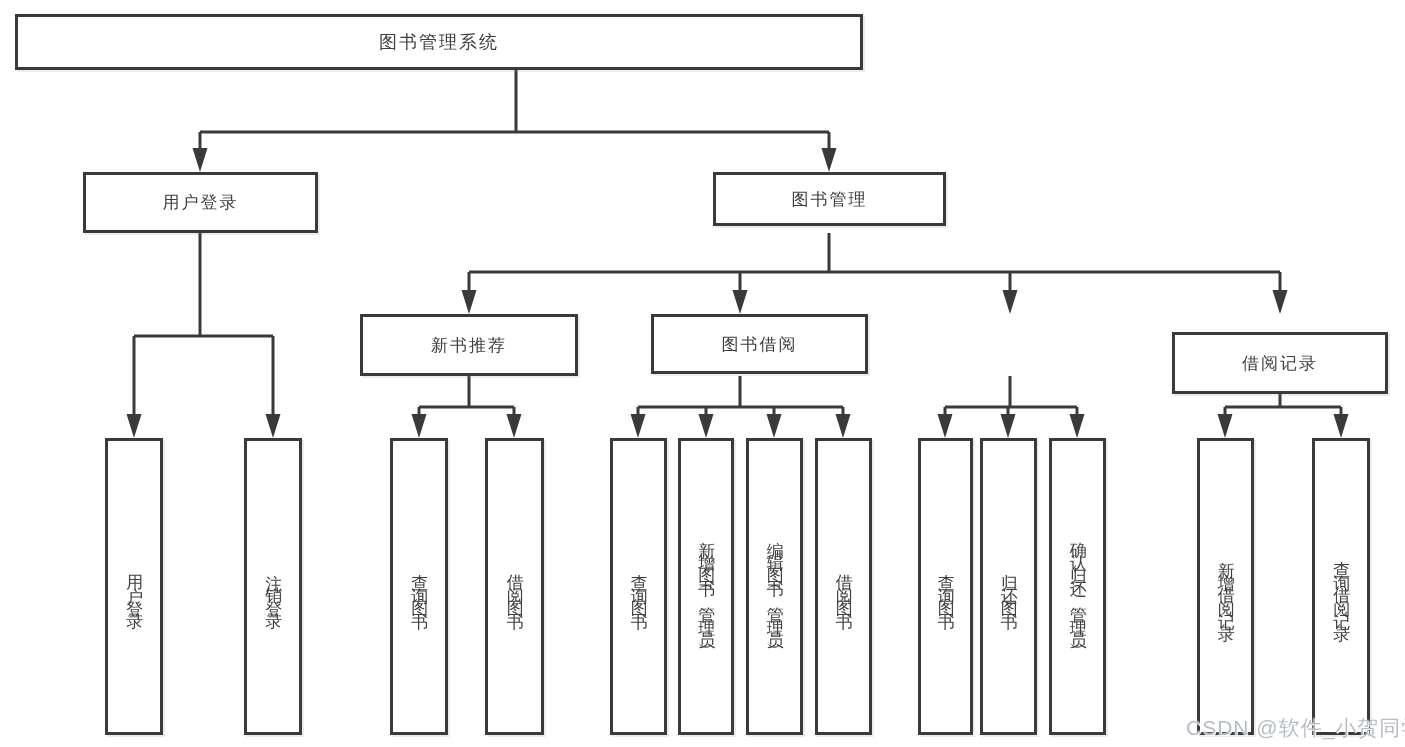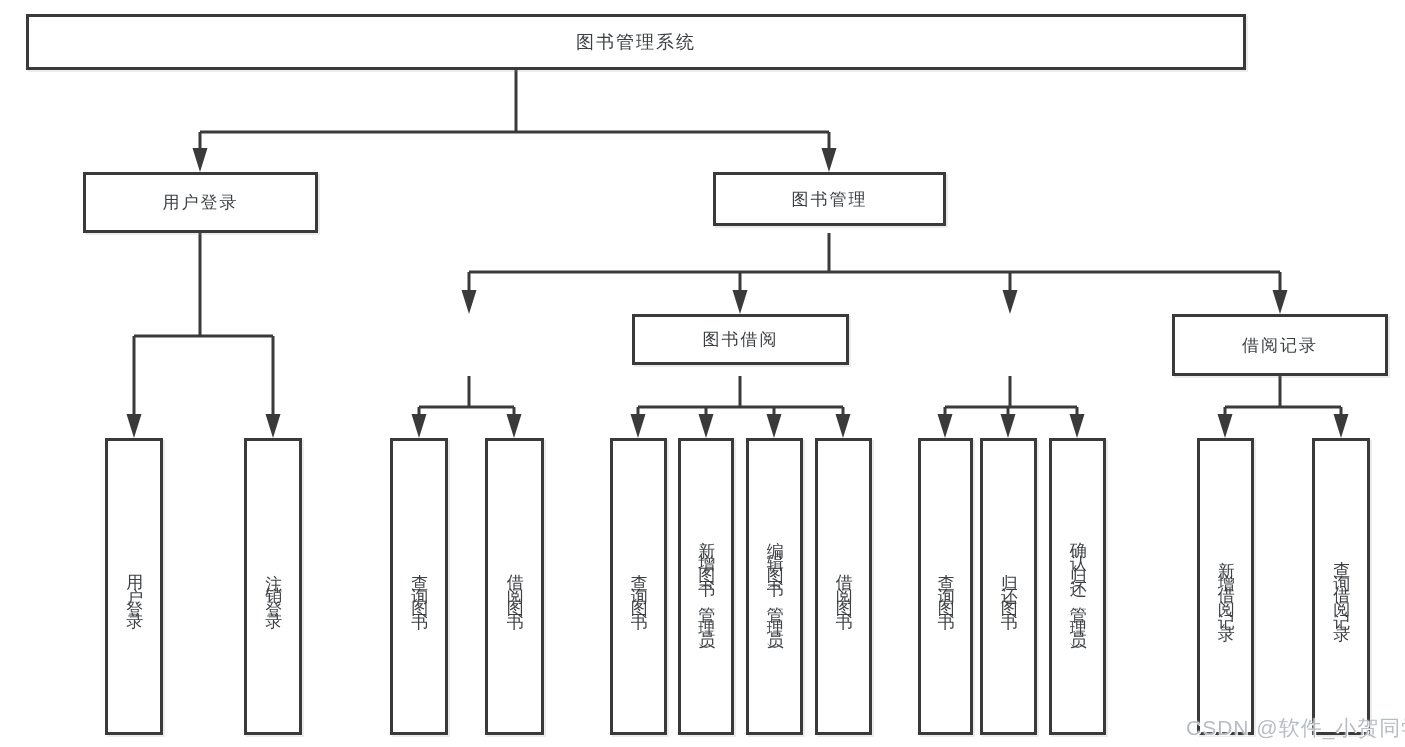--- a/index.html
+++ b/index.html
@@ -94,35 +94,38 @@
       <polygon points="1000.5,414 1015.5,414 1008,438"></polygon>
       <polygon points="1069.5,414 1084.5,414 1077,438"></polygon>
     </g>
     <g>
       <path d="M1280,376 V407 M1225,407 H1341 M1225,407 V425 M1341,407 V425"></path>
       <polygon points="1217.5,414 1232.5,414 1225,438"></polygon>
       <polygon points="1333.5,414 1348.5,414 1341,438"></polygon>
     </g>
   </svg>
 
-  <div class="node root" style="left:26px;top:14px;width:1220px;height:56px">
+  <div class="node root" style="left:15px;top:14px;width:848px;height:56px">
     <span class="hlabel">图书管理系统</span>
   </div>
 
   <div class="node" style="left:83px;top:172px;width:235px;height:61px">
     <span class="hlabel">用户登录</span>
   </div>
   <div class="node" style="left:713px;top:172px;width:233px;height:54px">
     <span class="hlabel">图书管理</span>
   </div>
 
-  <div class="node" style="left:632px;top:314px;width:217px;height:51px">
+  <div class="node" style="left:360px;top:314px;width:218px;height:62px">
+    <span class="hlabel">新书推荐</span>
+  </div>
+  <div class="node" style="left:651px;top:314px;width:217px;height:60px">
     <span class="hlabel">图书借阅</span>
   </div>
-  <div class="node" style="left:1172px;top:314px;width:216px;height:62px">
+  <div class="node" style="left:1172px;top:332px;width:216px;height:62px">
     <span class="hlabel">借阅记录</span>
   </div>
 
   <div class="node" style="left:105px;top:438px;width:58px;height:297px">
     <span class="vtext">用户登录</span>
   </div>
   <div class="node" style="left:244px;top:438px;width:58px;height:297px">
     <span class="vtext">注销登录</span>
   </div>
 

